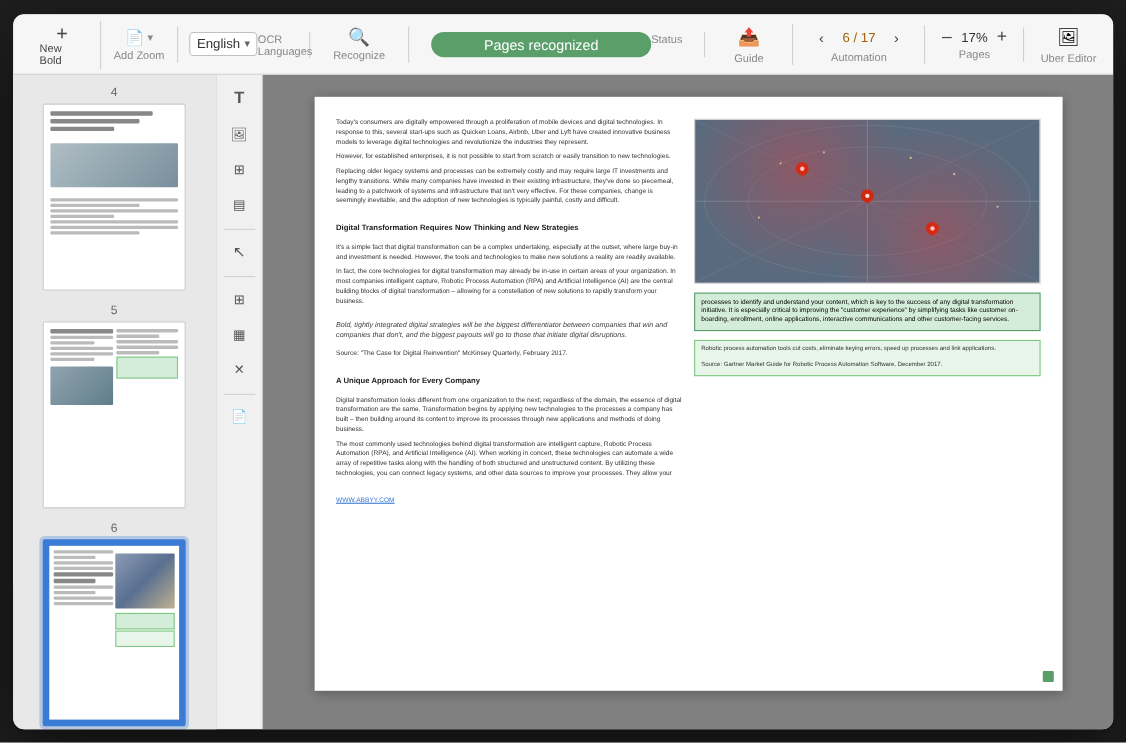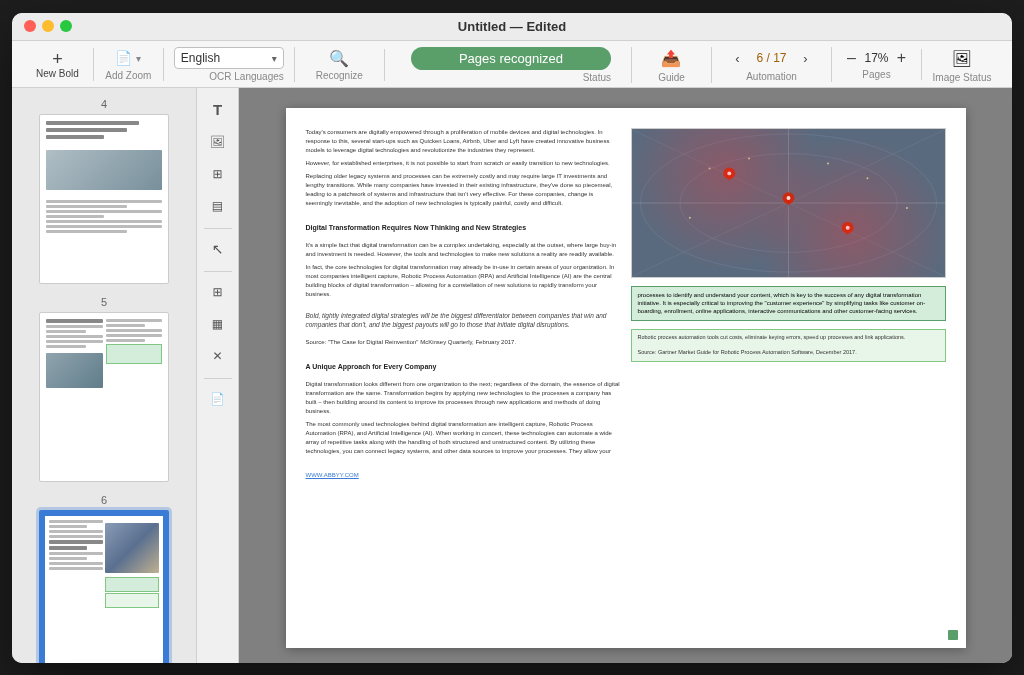--- a/index.html
+++ b/index.html
@@ -90,22 +90,22 @@
       color: #444;
       line-height: 1;
     }
     .toolbar-btn-label {
       font-size: 10px;
       color: #444;
     }
     
     .lang-group {
       display: flex;
-      flex-direction: column;
-      align-items: flex-end;
+      flex-direction: row;
+      align-items: flex-start;
       padding: 0 10px;
       border-right: 1px solid #d0d0d0;
       min-width: 120px;
     }
     .lang-dropdown {
       display: flex;
       align-items: center;
       gap: 4px;
       background: white;
       border: 1px solid #c0c0c0;
@@ -128,22 +128,22 @@
     }
     .recognize-btn {
       display: flex;
       flex-direction: column;
       align-items: center;
       cursor: pointer;
     }
     
     .status-group {
       display: flex;
-      flex-direction: column;
-      align-items: flex-end;
+      flex-direction: row;
+      align-items: flex-start;
       padding: 0 20px;
       border-right: 1px solid #d0d0d0;
       flex: 1;
     }
     .status-pill {
       background: #5a9e6a;
       color: white;
       border-radius: 12px;
       padding: 4px 20px;
       font-size: 13px;
@@ -402,28 +402,20 @@
     .t-line.short { width: 70%; }
     .t-line.shorter { width: 50%; }
     .t-img { height: 40px; background: #c0c8d8; margin: 3px 0; border-radius: 1px; }
     .t-text-block { display: flex; flex-direction: column; gap: 1px; }
   </style>
 </head>
 <body>
 
 <div class="window">
 
-  <div class="titlebar">
-    <div class="titlebar-buttons">
-      <span class="tb-btn tb-close"></span>
-      <span class="tb-btn tb-min"></span>
-      <span class="tb-btn tb-max"></span>
-    </div>
-    <span class="titlebar-title">Untitled — Edited</span>
-  </div>
 
   <div class="toolbar">
 
     <div class="toolbar-group">
       <div class="toolbar-btn">
         <span class="toolbar-btn-icon">+</span>
         <span class="toolbar-btn-label">New Bold</span>
       </div>
     </div>
 
@@ -481,21 +473,21 @@
         <span class="zoom-value">17%</span>
         <div class="zoom-btn">+</div>
       </div>
       <span class="toolbar-label">Pages</span>
     </div>
 
     <div class="img-editor-group">
       <div class="toolbar-btn">
         <span style="font-size:16px;">🖼</span>
       </div>
-      <span class="toolbar-label">Image Status</span>
+      <span class="toolbar-label">Uber Editor</span>
     </div>
   </div>
 
   <div class="main-content">
 
     <div class="thumbnail-panel">
 
       <div class="thumb-item">
         <span class="thumb-number">4</span>
         <div class="thumb-page">

